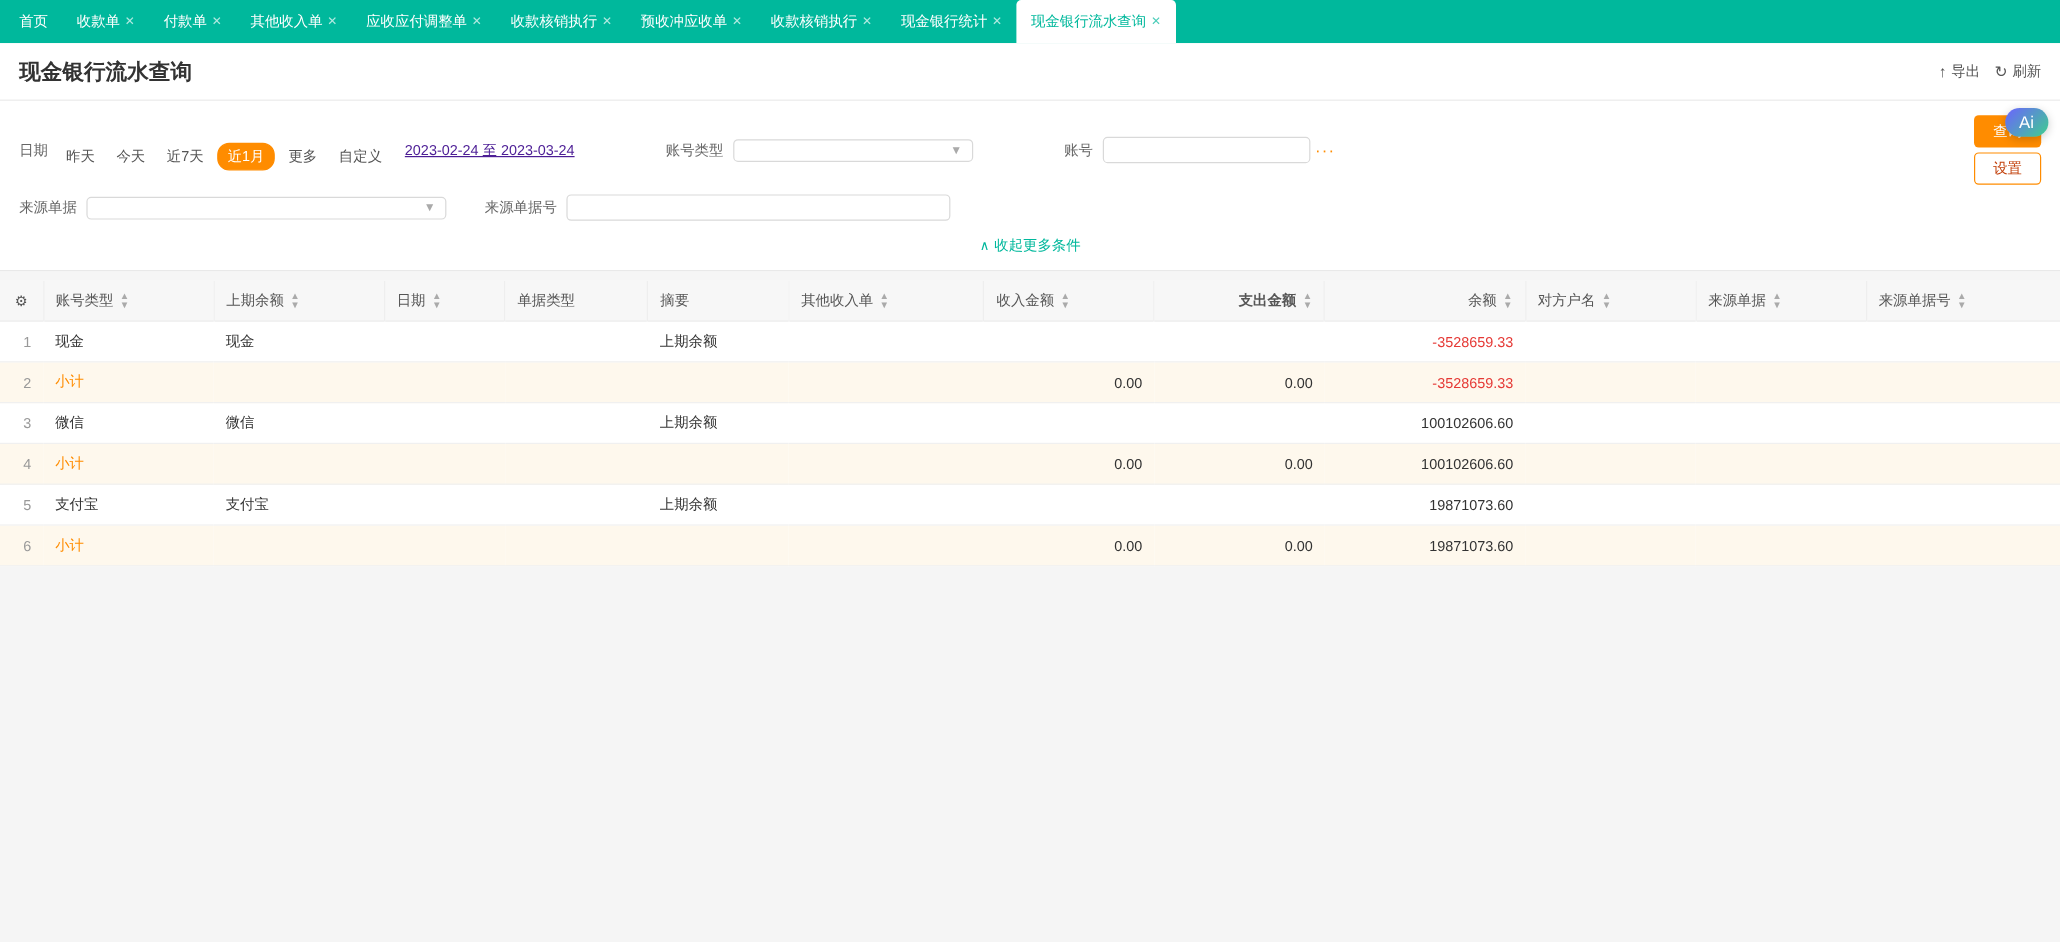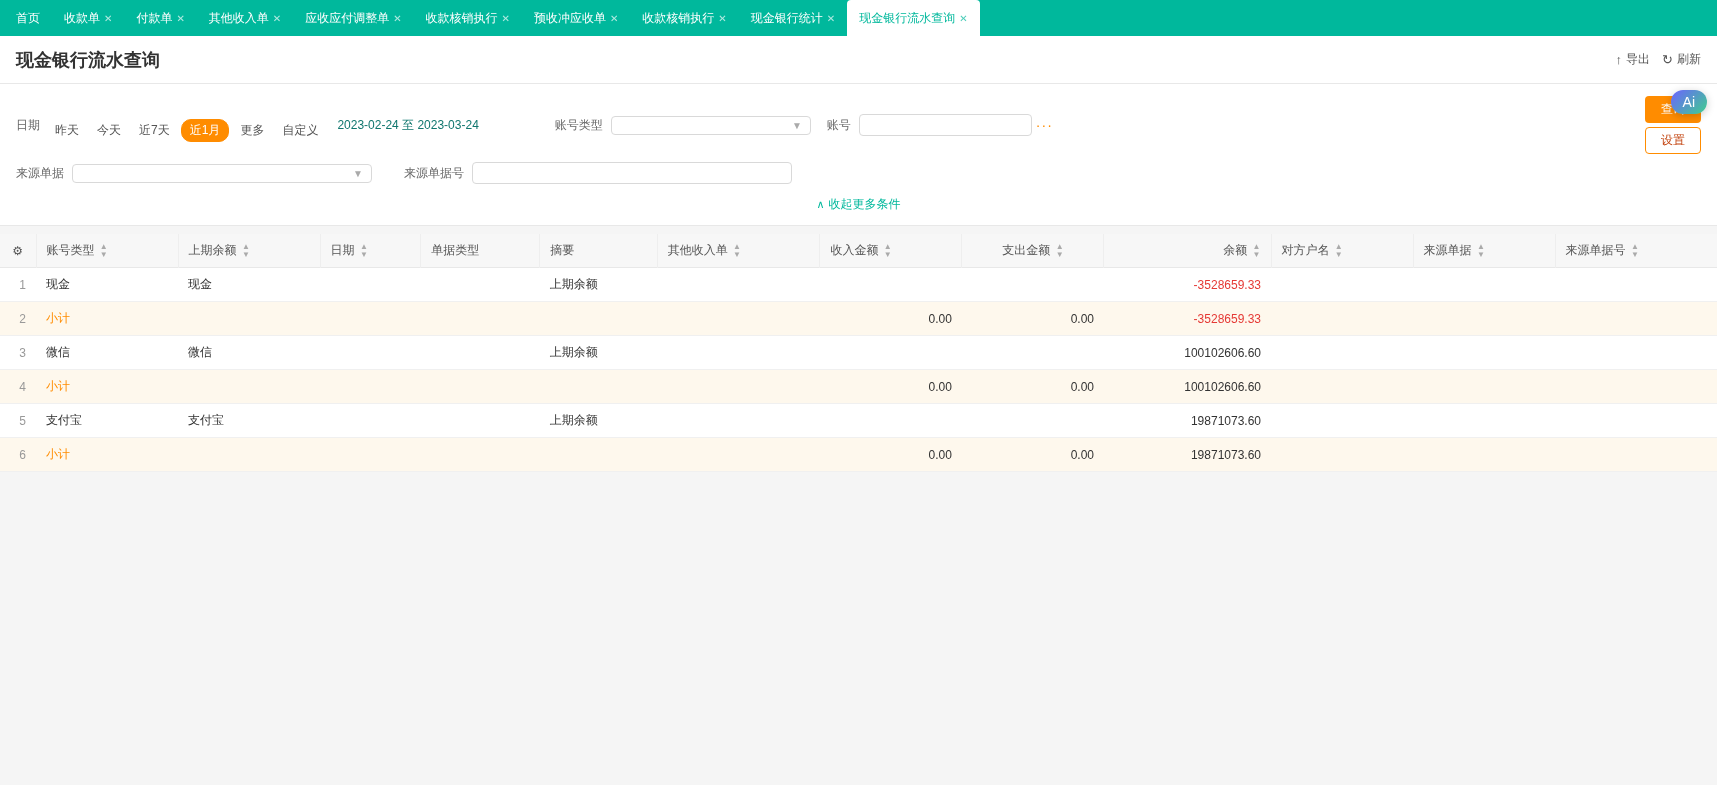--- a/index.html
+++ b/index.html
@@ -108,22 +108,23 @@
     }
     .date-btn.active {
       background: #ff8c00;
       color: #fff;
       border-color: #ff8c00;
       border-radius: 10px;
       padding: 2px 8px;
     }
     .date-range {
       font-size: 12px;
-      color: #0f766e;
+      color: #4c1d95;
       margin-left: 4px;
+      text-decoration: underline;
     }
     .filter-select {
       display: flex;
       align-items: center;
       border: 1px solid #d9d9d9;
       border-radius: 4px;
       padding: 3px 8px;
       min-width: 160px;
       cursor: pointer;
       justify-content: space-between;
@@ -318,21 +319,21 @@
     </div>
 
     <div class="filter-group" style="margin-left:60px;">
       <span class="filter-label">账号类型</span>
       <div class="filter-select" style="min-width:200px;">
         <span></span>
         <span style="color:#aaa;font-size:10px;">▼</span>
       </div>
     </div>
 
-    <div class="filter-group" style="">
+    <div class="filter-group" style="margin-left:60px;">
       <span class="filter-label">账号</span>
       <div class="account-no-group">
         <input class="filter-input" type="text" style="min-width: 160px;">
         <span class="dots-btn">···</span>
       </div>
     </div>
 
     <div style="margin-left:auto; display:flex; flex-direction:column; gap:4px;">
       <button class="query-btn">查询</button>
       <button class="setting-btn">设置</button>
@@ -402,21 +403,21 @@
               <span>▼</span>
             </span>
         </th>
         <th style="">
           <span>收入金额</span>
           <span class="sort-icon">
               <span>▲</span>
               <span>▼</span>
             </span>
         </th>
-        <th style="text-align:center;">
+        <th style="text-align:right;font-weight:bold;">
           <span>支出金额</span>
           <span class="sort-icon">
               <span>▲</span>
               <span>▼</span>
             </span>
         </th>
         <th style="text-align:right;">
           <span>余额</span>
           <span class="sort-icon">
               <span>▲</span>

